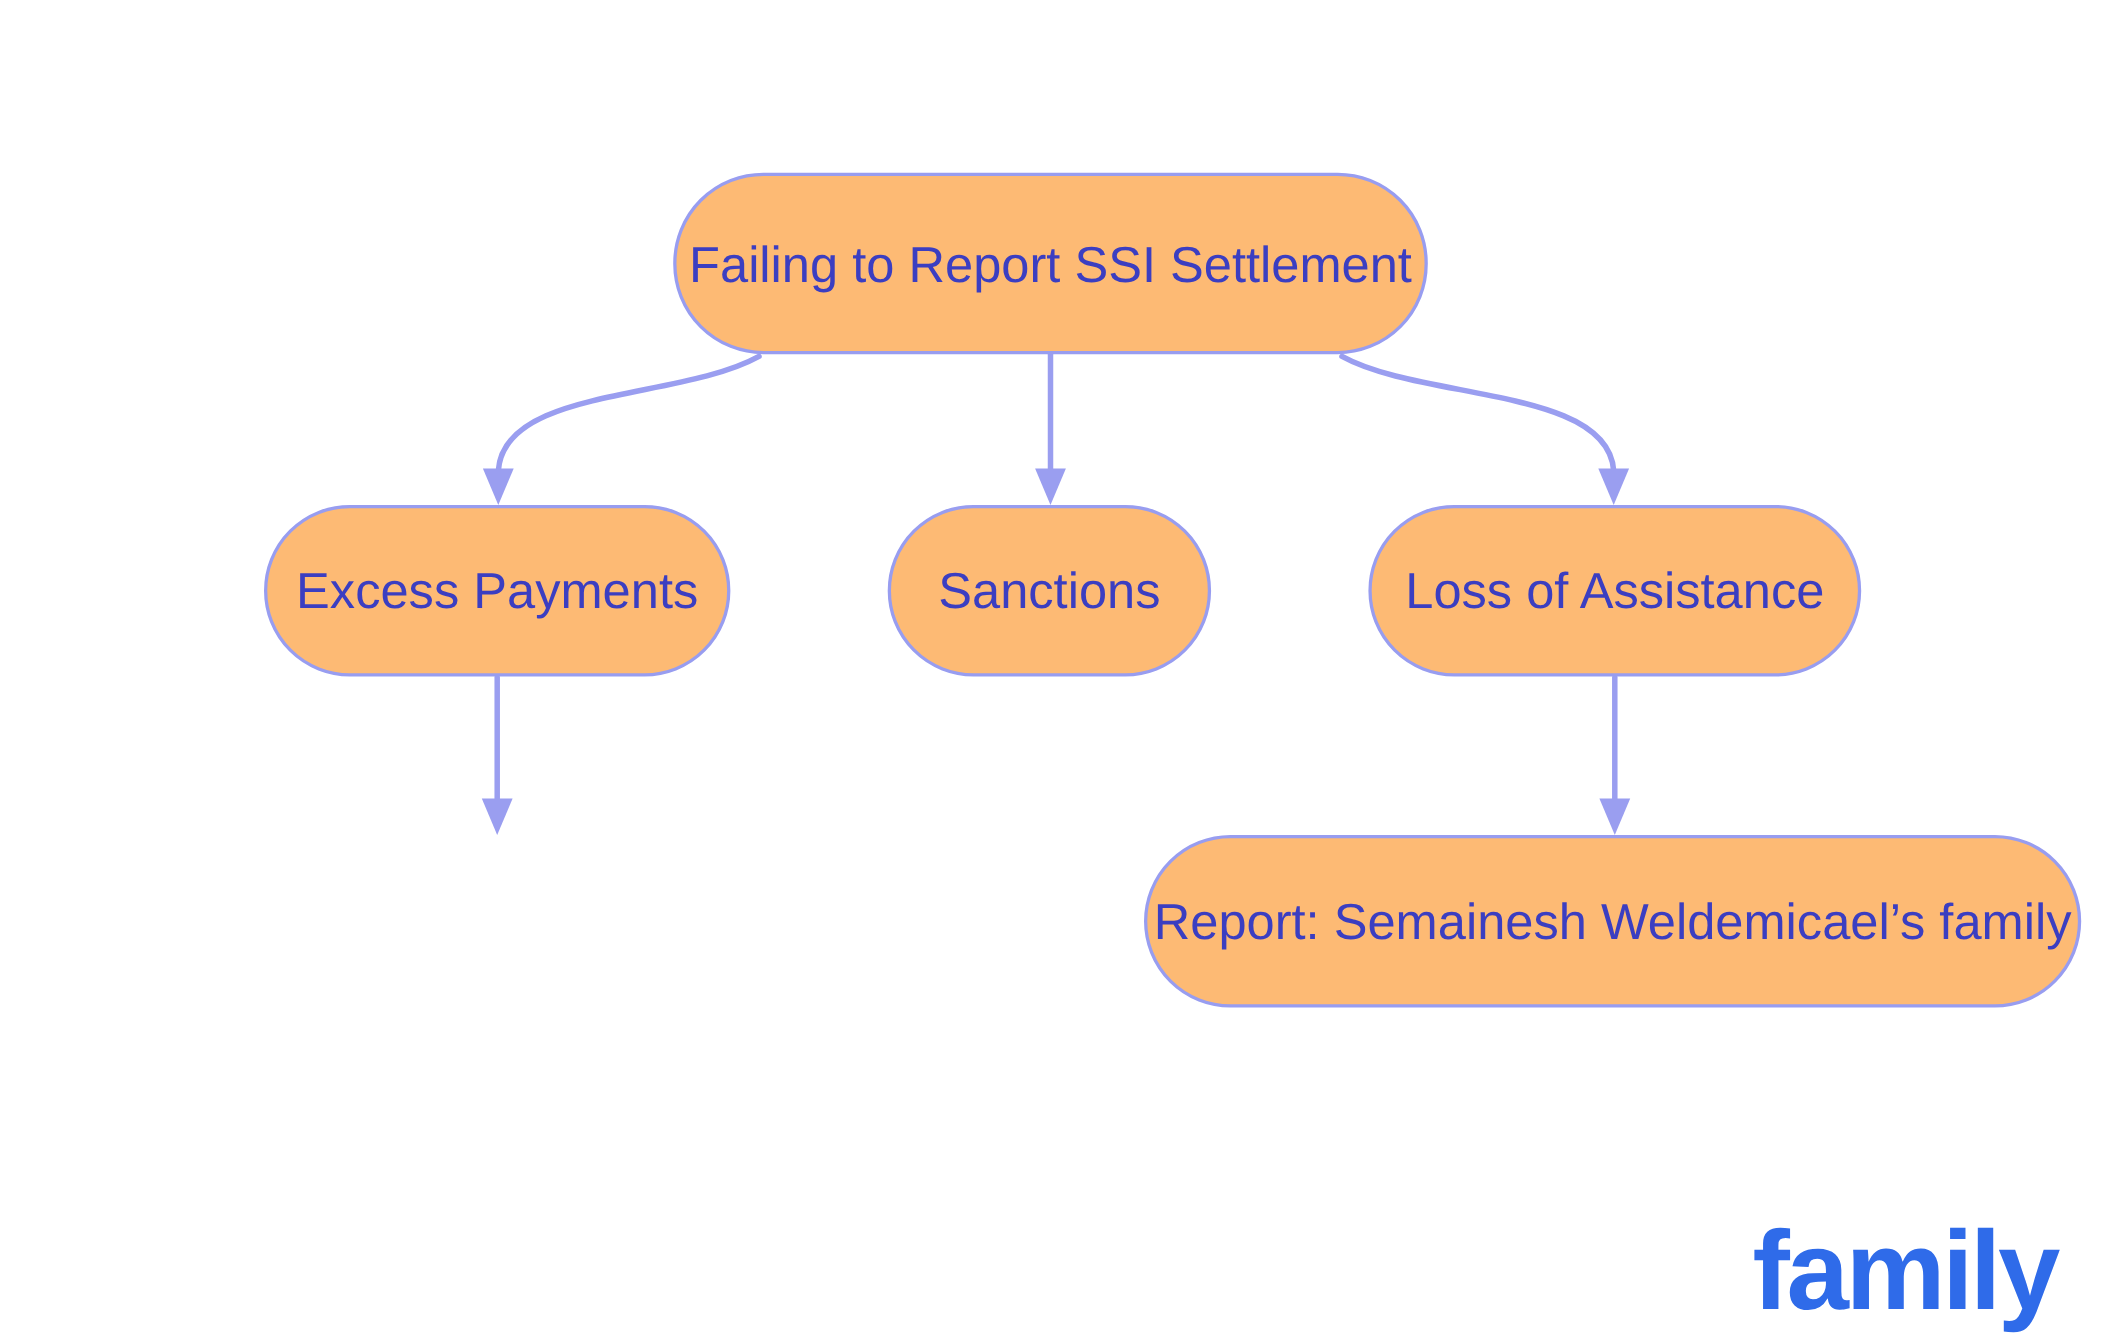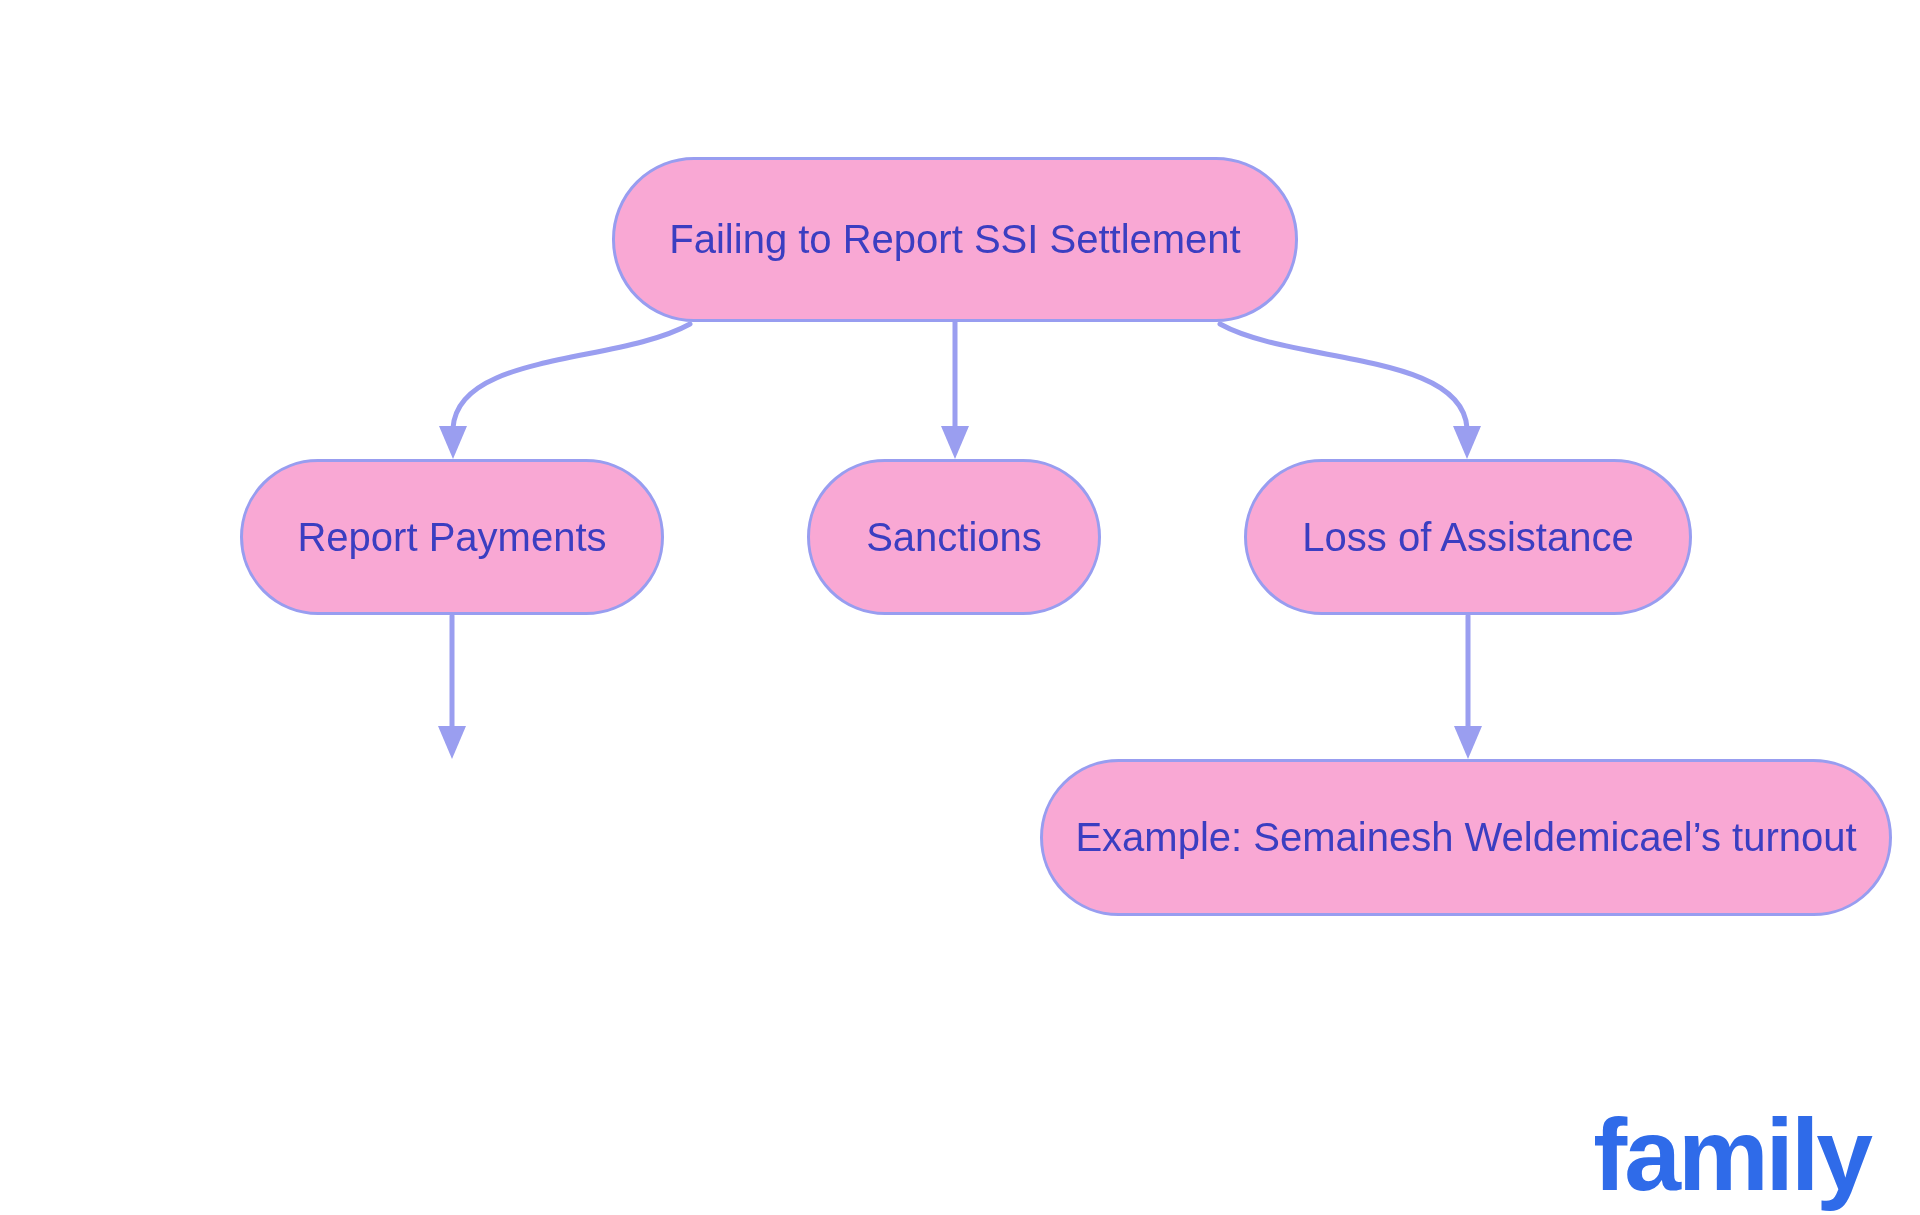--- a/index.html
+++ b/index.html
@@ -19,25 +19,25 @@
     position: absolute;
     left: 0;
     top: 0;
     width: 1920px;
     height: 1215px;
     z-index: 0;
   }
   .node {
     position: absolute;
     box-sizing: border-box;
-    background: #f9a8d4;
+    background: #fdba74;
     border: 3px solid #989df0;
     border-radius: 82px;
     color: #3b3ec1;
-    font-size: 40px;
+    font-size: 46px;
     display: flex;
     align-items: center;
     justify-content: center;
     text-align: center;
     white-space: nowrap;
     z-index: 1;
   }
   .node-root      { left: 612px;  top: 157px; width: 686px; height: 165px; }
   .node-excess    { left: 240px;  top: 459px; width: 424px; height: 156px; }
   .node-sanctions { left: 807px;  top: 459px; width: 294px; height: 156px; }
@@ -77,31 +77,31 @@
 
     <path d="M 1468 616 L 1468 728" fill="none" stroke-width="5" stroke-linecap="round" stroke="#9a9ef0"></path>
     <polygon points="1454,726 1482,726 1468,759" fill="#9a9ef0"></polygon>
   </svg>
 
   <div class="node node-root">
     <span>Failing to Report SSI Settlement</span>
   </div>
 
   <div class="node node-excess">
-    <span>Report Payments</span>
+    <span>Excess Payments</span>
   </div>
 
   <div class="node node-sanctions">
     <span>Sanctions</span>
   </div>
 
   <div class="node node-loss">
     <span>Loss of Assistance</span>
   </div>
 
 
   <div class="node node-ex2">
-    <span>Example: Semainesh Weldemicael’s turnout</span>
+    <span>Report: Semainesh Weldemicael’s family</span>
   </div>
 
   <div class="logo">family</div>
 
 </div>
 
 </body></html>

